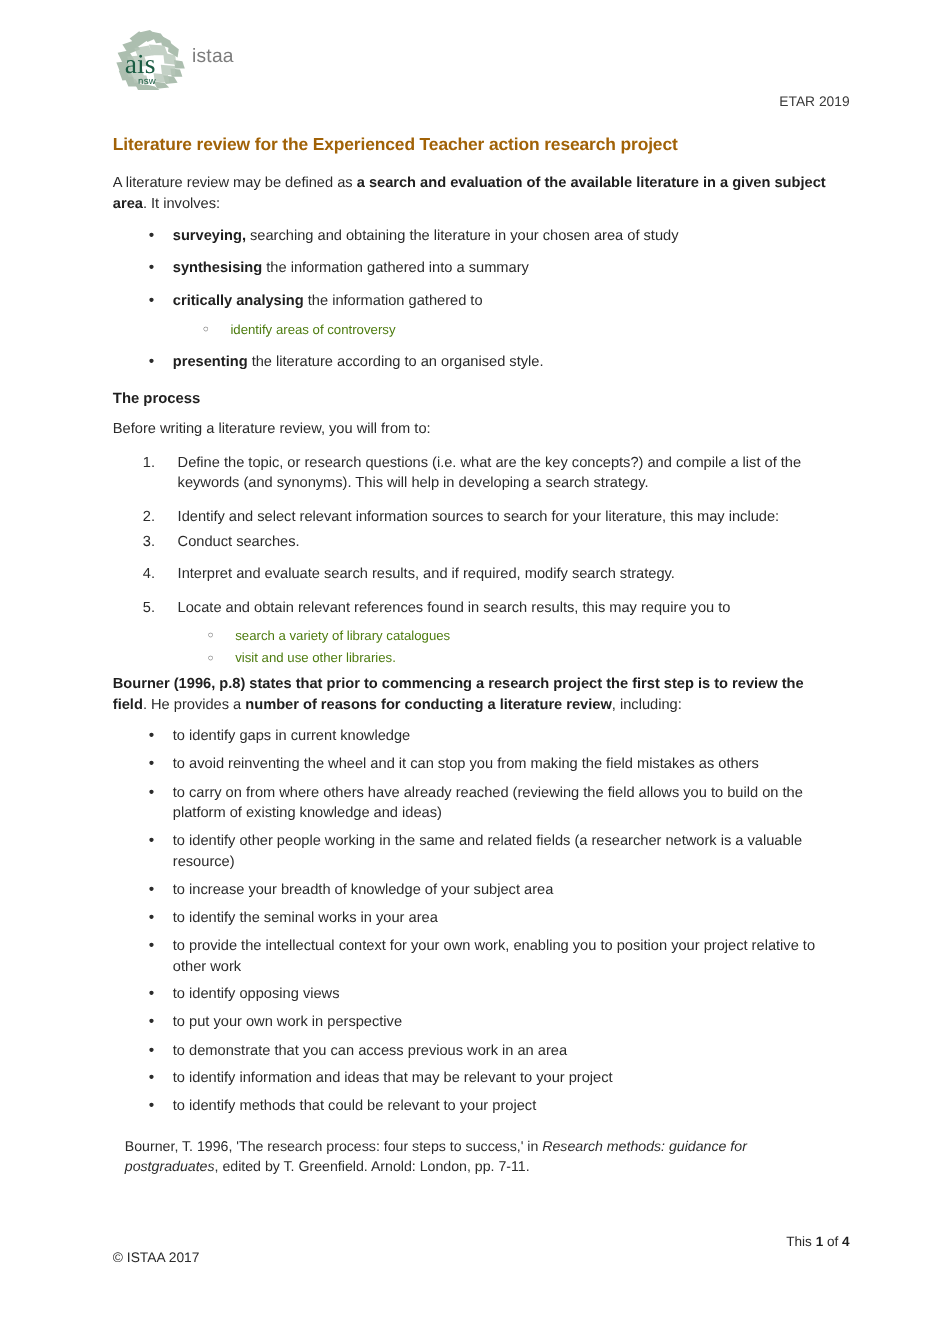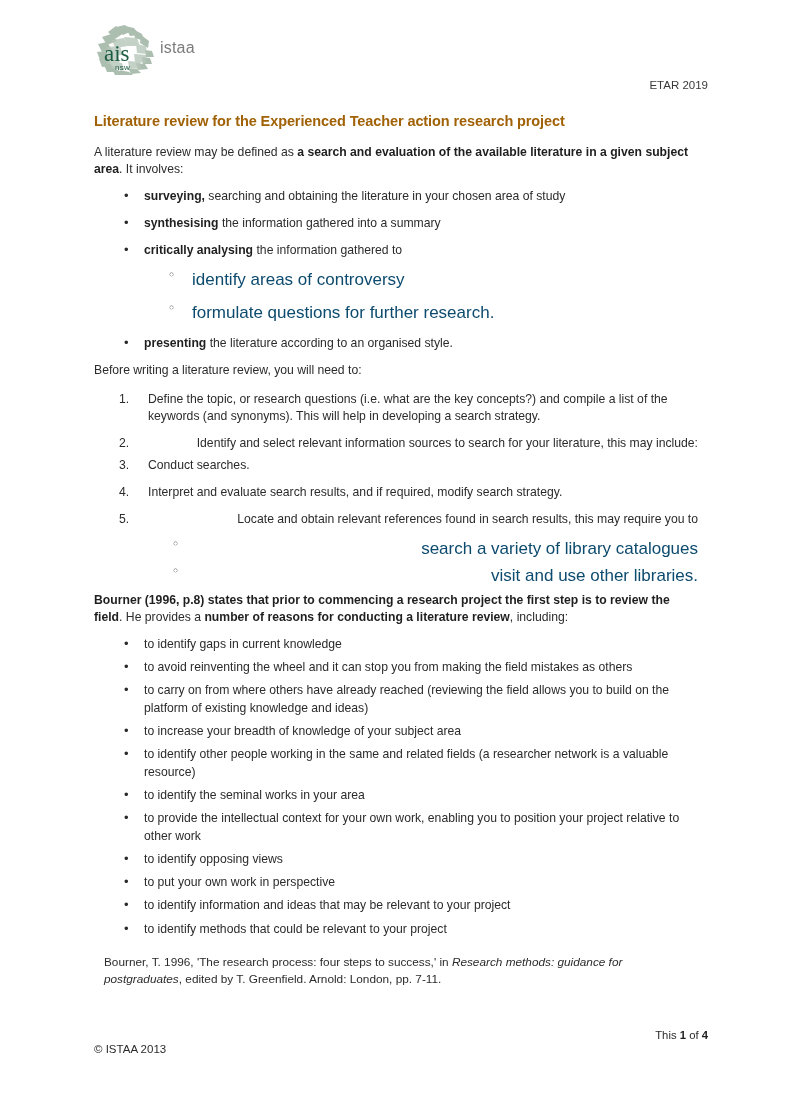--- a/index.html
+++ b/index.html
@@ -121,24 +121,24 @@
 
   
   ul.sub {
     list-style: none;
     margin: 8px 0 4px 0;
     padding: 0;
   }
   ul.sub > li {
     position: relative;
     padding-left: 48px;
-    font-size: 17px;
+    font-size: 11px;
     line-height: 1.42;
     margin-bottom: 9px;
-    color: #0c4a6e;
+    color: #4d7c0f;
   }
   ul.sub > li::before {
     content: "\25CB";
     position: absolute;
     left: 25px;
     top: 0px;
     font-size: 8.5px;
     color: #6a6a6a;
   }
   ul.sub.compact > li { margin-bottom: 3px; }
@@ -160,21 +160,21 @@
     counter-increment: numitem;
   }
   ol.num > li::before {
     content: counter(numitem) ".";
     position: absolute;
     left: 25px;
     top: 0;
     font-size: 12.2px;
     color: #2b2b2b;
   }
-  ol.num > li.has-sub { margin-bottom: 4px; text-align: right; }
+  ol.num > li.has-sub { margin-bottom: 4px; }
 
   .ref {
     font-size: 11.8px;
     line-height: 1.45;
     margin: 16px 0 0 10px;
     color: #2b2b2b;
   }
 
   
   .footer-page {
@@ -250,30 +250,30 @@
       <li>
         <b>surveying,</b><span> searching and obtaining the literature in your chosen area of study</span>
       </li>
       <li>
         <b>synthesising</b><span> the information gathered into a summary</span>
       </li>
       <li>
         <b>critically analysing</b><span> the information gathered to</span>
         <ul class="sub">
           <li>identify areas of controversy</li>
-          <li>formulate questions for further research.</li>
         </ul>
       </li>
       <li>
         <b>presenting</b><span> the literature according to an organised style.</span>
       </li>
     </ul>
 
-
-    <p class="para">Before writing a literature review, you will need to:</p>
+    <h2 class="sec">The process</h2>
+
+    <p class="para">Before writing a literature review, you will from to:</p>
 
     <ol class="num">
       <li>
         <span>Define the topic, or research questions (i.e. what are the key concepts?) and compile a list of the keywords (and synonyms). This will help in developing a search strategy.</span>
       </li>
       <li class="has-sub">
         <span>Identify and select relevant information sources to search for your literature, this may include:</span>
       </li>
       <li>
         <span>Conduct searches.</span>
@@ -290,31 +290,32 @@
       </li>
     </ol>
 
 
     <p class="para tight"><b>Bourner (1996, p.8) states that prior to commencing a research project the first step is to review the field</b><span>. He provides a </span><b>number of reasons for conducting a literature review</b><span>, including:</span></p>
 
     <ul class="bul tight">
       <li>to identify gaps in current knowledge</li>
       <li>to avoid reinventing the wheel and it can stop you from making the field mistakes as others</li>
       <li>to carry on from where others have already reached (reviewing the field allows you to build on the platform of existing knowledge and ideas)</li>
+      <li>to identify other people working in the same and related fields (a researcher network is a valuable resource)</li>
       <li>to increase your breadth of knowledge of your subject area</li>
-      <li>to identify other people working in the same and related fields (a researcher network is a valuable resource)</li>
       <li>to identify the seminal works in your area</li>
       <li>to provide the intellectual context for your own work, enabling you to position your project relative to other work</li>
       <li>to identify opposing views</li>
       <li>to put your own work in perspective</li>
+      <li>to demonstrate that you can access previous work in an area</li>
       <li>to identify information and ideas that may be relevant to your project</li>
       <li>to identify methods that could be relevant to your project</li>
     </ul>
 
     <p class="ref"><span>Bourner, T. 1996, 'The research process: four steps to success,' in </span><i>Research methods: guidance for postgraduates</i><span>, edited by T. Greenfield. Arnold: London, pp. 7-11.</span></p>
 
   </div>
 
   <div class="footer-page"><span>This </span><b>1</b><span> of </span><b>4</b></div>
 
-  <div class="footer-copy">© ISTAA 2013</div>
+  <div class="footer-copy">© ISTAA 2017</div>
 
 </div>
 
 </body></html>

